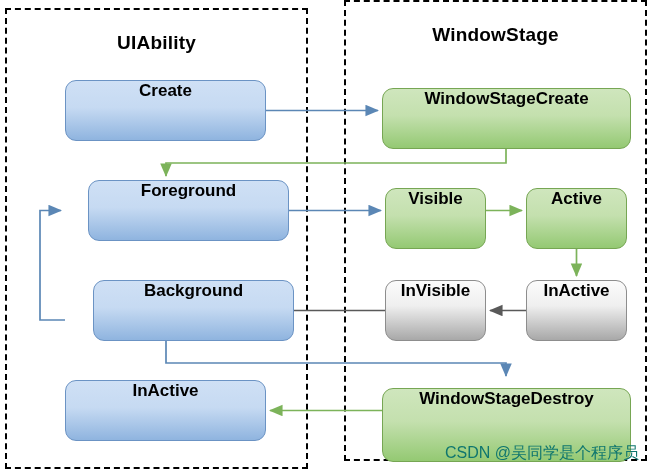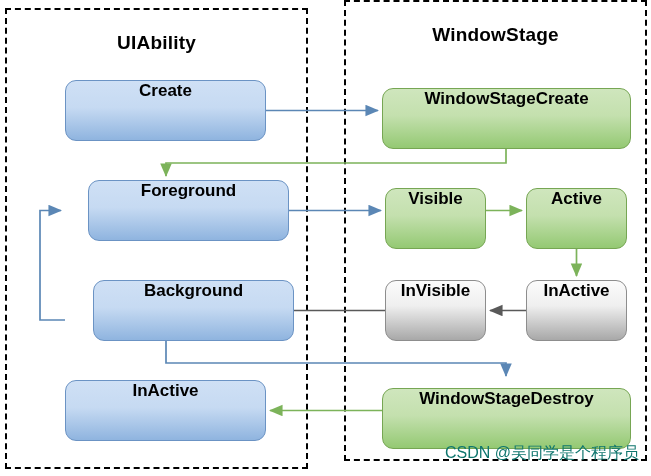--- a/index.html
+++ b/index.html
@@ -72,21 +72,21 @@
   #node-create      { left: 65px;  top: 80px;  width: 201px; height: 61px; }
   #node-foreground  { left: 65px;  top: 180px; width: 201px; height: 61px; margin-left: 23px; }
   #node-background  { left: 65px;  top: 280px; width: 201px; height: 61px; margin-left: 28px; }
   #node-destroy     { left: 65px;  top: 380px; width: 201px; height: 61px; }
 
   #node-wsc         { left: 382px; top: 80px;  width: 249px; height: 61px; }
   #node-visible     { left: 385px; top: 180px; width: 101px; height: 61px; }
   #node-active      { left: 526px; top: 180px; width: 101px; height: 61px; }
   #node-invisible   { left: 385px; top: 280px; width: 101px; height: 61px; }
   #node-inactive    { left: 526px; top: 280px; width: 101px; height: 61px; }
-  #node-wsd         { left: 382px; top: 380px; width: 249px; height: 61px; }
+  #node-wsd         { left: 382px; top: 380px; width: 249px; height: 74px; }
 
   
   #edges {
     position: absolute;
     left: 0; top: 0;
     width: 651px; height: 476px;
     z-index: 2;
     pointer-events: none;
   }
 

